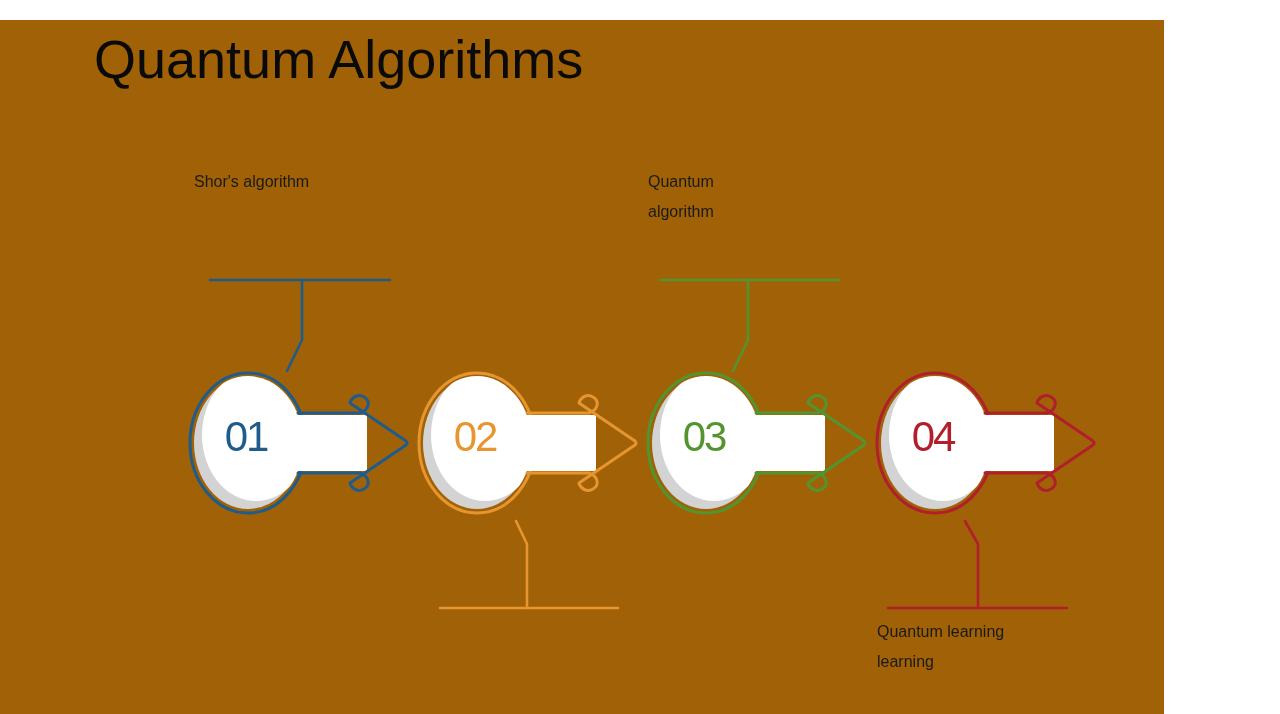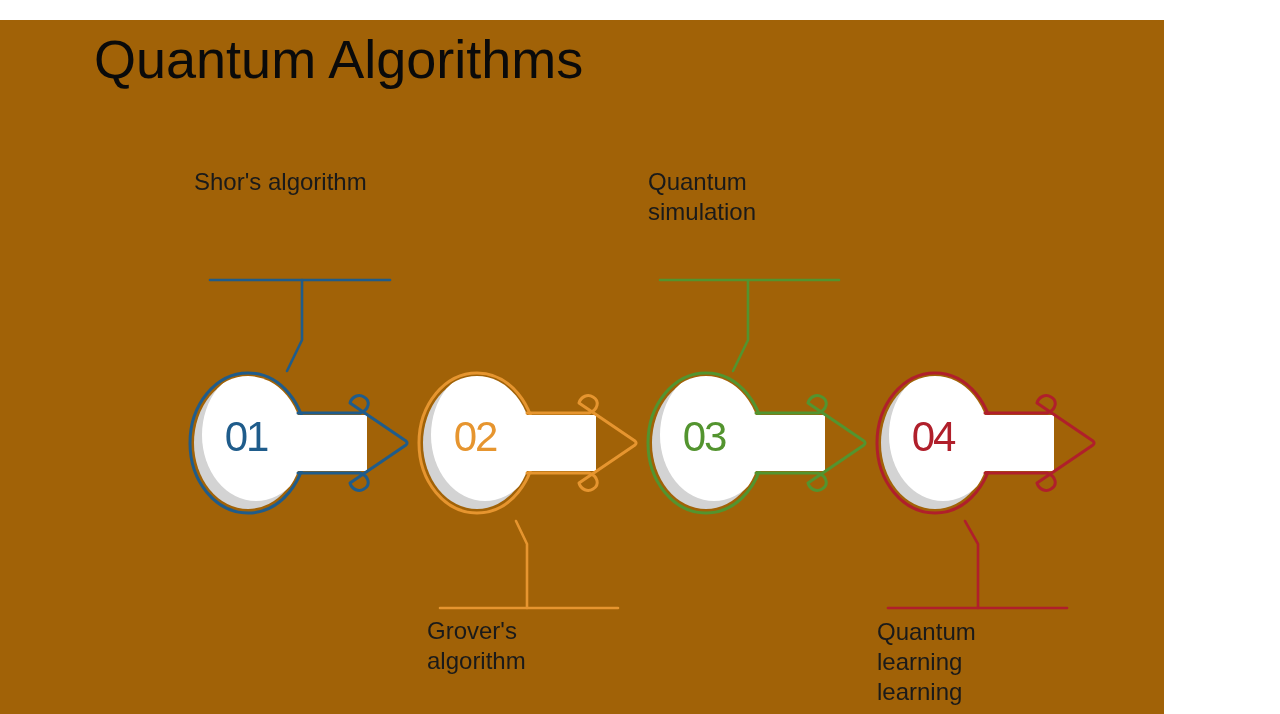--- a/index.html
+++ b/index.html
@@ -21,21 +21,21 @@
     left: 94px;
     top: 8px;
     font-size: 54px;
     font-weight: 400;
     color: #0a0a0a;
     letter-spacing: 0px;
     white-space: nowrap;
   }
   .step-label {
     position: absolute;
-    font-size: 24px;
+    font-size: 16px;
     line-height: 30px;
     color: #1a1a1a;
   }
   .step-label.l1 { left: 194px; top: 147px; width: 240px; }
   .step-label.l2 { left: 427px; top: 596px; width: 135px; }
   .step-label.l3 { left: 648px; top: 147px; width: 135px; }
   .step-label.l4 { left: 877px; top: 597px; width: 128px; }
   svg.diagram {
     position: absolute;
     left: 0;
@@ -139,17 +139,16 @@
         <ellipse cx="0" cy="0" rx="54" ry="66" fill="#D3D3D3"></ellipse>
         <ellipse cx="8" cy="-8" rx="54" ry="66" fill="#ffffff"></ellipse>
       </g>
       <rect x="20" y="-28" width="99" height="56" fill="#ffffff"></rect>
       <path class="shape-outline" d="M 50 -30 L 112 -30 C 121 -33 123 -42 116 -46 C 111 -49 104 -47 102 -40 L 158 -2 Q 160 0 158 2 L 102 40 C 104 47 111 49 116 46 C 123 42 121 33 112 30 L 50 30" stroke="#B01F2B"></path>
       <text class="step-number" x="-2" y="8" text-anchor="middle" fill="#B01F2B">04</text>
     </g>
   </svg>
 
   <div class="step-label l1">Shor's algorithm</div>
-  <div class="step-label l2">Grover's algorithm</div>
-  <div class="step-label l3">Quantum simulation</div>
+  <div class="step-label l3">Quantum algorithm</div>
   <div class="step-label l4">Quantum learning learning</div>
 
 </div>
 
 </body></html>

